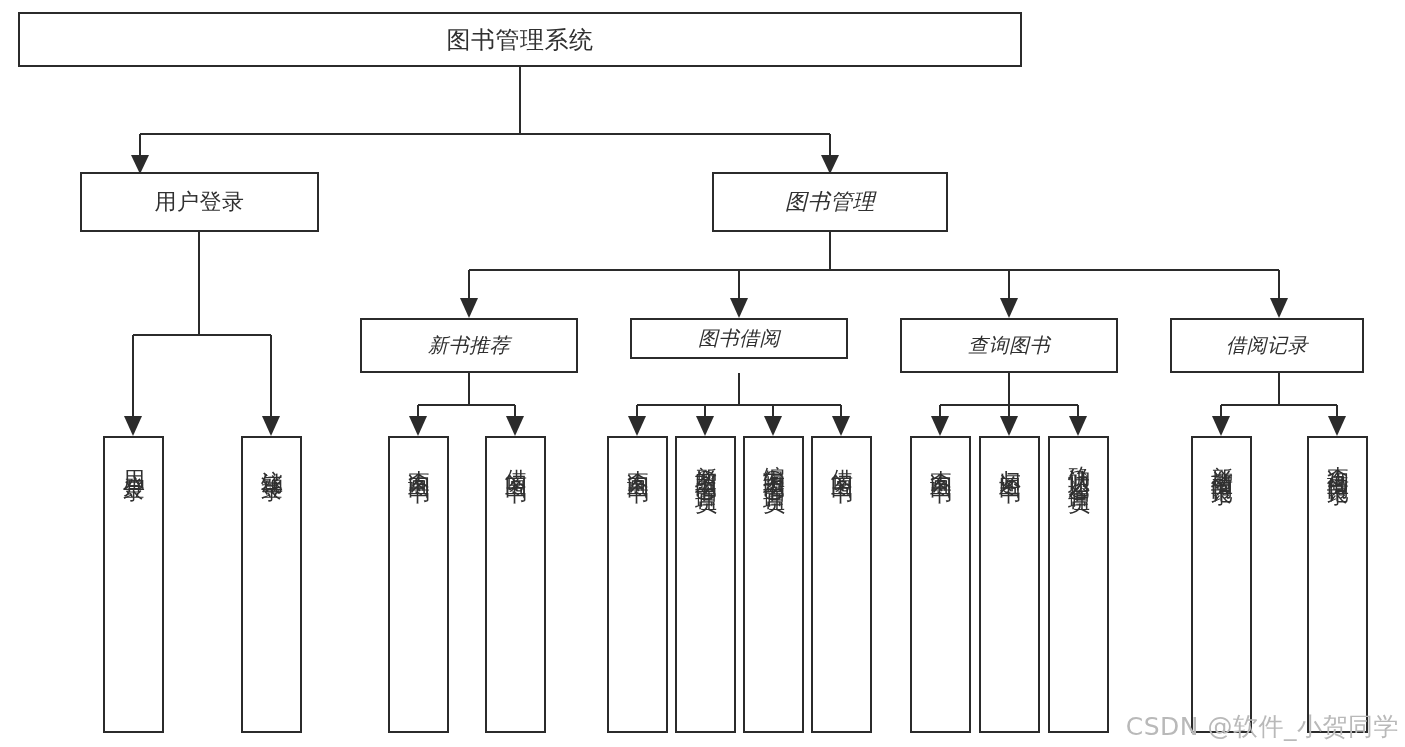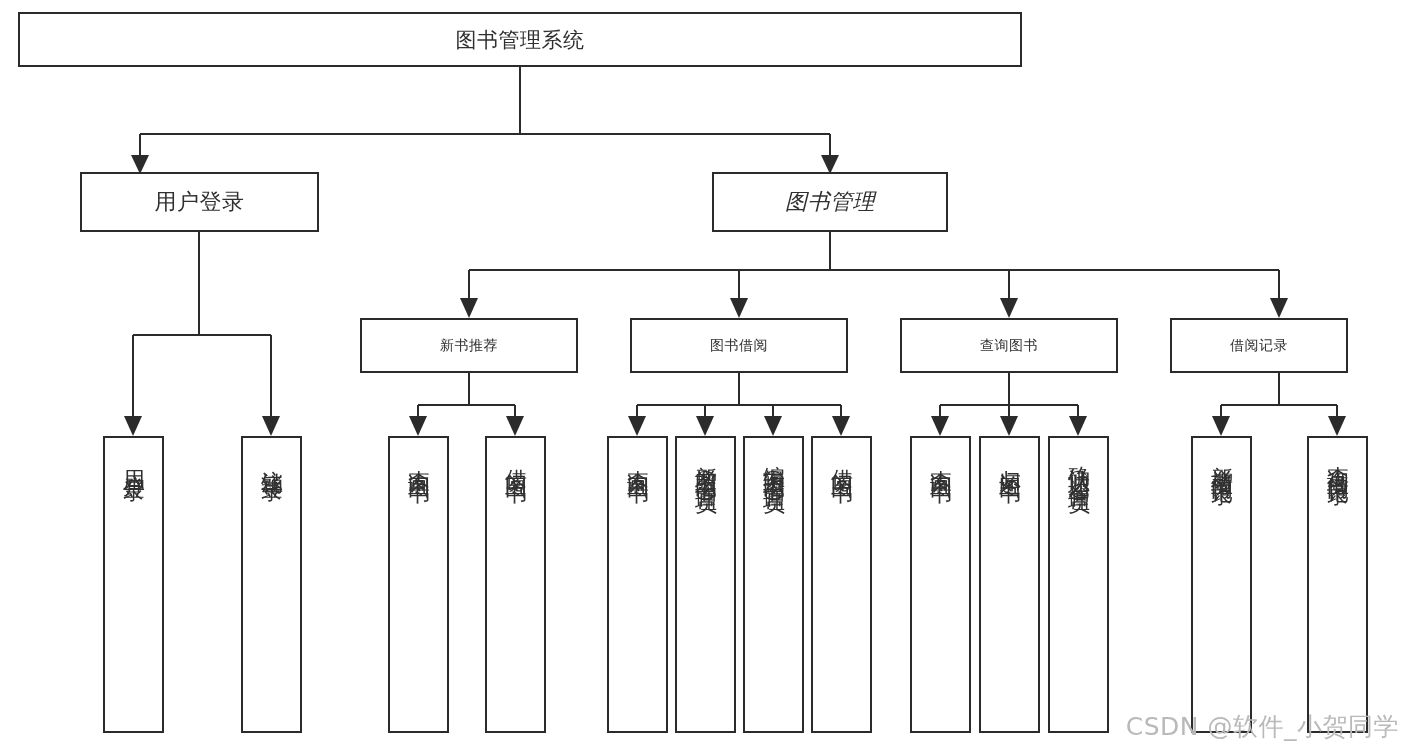--- a/index.html
+++ b/index.html
@@ -43,27 +43,28 @@
     background: #ffffff;
     border: 2.4px solid #2b2b2b;
     display: flex;
     align-items: center;
     justify-content: center;
     text-align: center;
     color: #303030;
     letter-spacing: 0.5px;
   }
   .node.level-0 {
-    font-size: 21px;
+    font-size: 24px;
   }
   .node.level-1 {
     font-size: 22px;
   }
   .node.level-2 {
-    font-size: 14px;
+    font-size: 20px;
+    font-style: italic;
   }
   
   .node.leaf {
     font-size: 22px;
     align-items: flex-start;
     justify-content: center;
     padding-top: 10px;
   }
   .vtext {
     writing-mode: vertical-rl;
@@ -163,27 +164,27 @@
   <div class="node level-1" style="left:80px; top:172px; width:239px; height:60px;">
     <span>用户登录</span>
   </div>
   <div class="node level-1" style="left:712px; top:172px; width:236px; height:60px;font-style:italic;">
     <span>图书管理</span>
   </div>
 
   <div class="node level-2" style="left:360px; top:318px; width:218px; height:55px;">
     <span>新书推荐</span>
   </div>
-  <div class="node level-2" style="left:630px; top:318px; width:218px; height:55px;">
+  <div class="node level-2" style="left:630px; top:318px; width:218px; height:41px;">
     <span>图书借阅</span>
   </div>
   <div class="node level-2" style="left:900px; top:318px; width:218px; height:55px;">
     <span>查询图书</span>
   </div>
-  <div class="node level-2" style="left:1170px; top:318px; width:178px; height:55px;">
+  <div class="node level-2" style="left:1170px; top:318px; width:194px; height:55px;">
     <span>借阅记录</span>
   </div>
 
   <div class="node leaf" style="left:103px; top:436px; width:61px; height:297px;">
     <span class="leaf-inner"><span class="vtext">用户登录</span></span>
   </div>
   <div class="node leaf" style="left:241px; top:436px; width:61px; height:297px;">
     <span class="leaf-inner"><span class="vtext">注销登录</span></span>
   </div>
 

